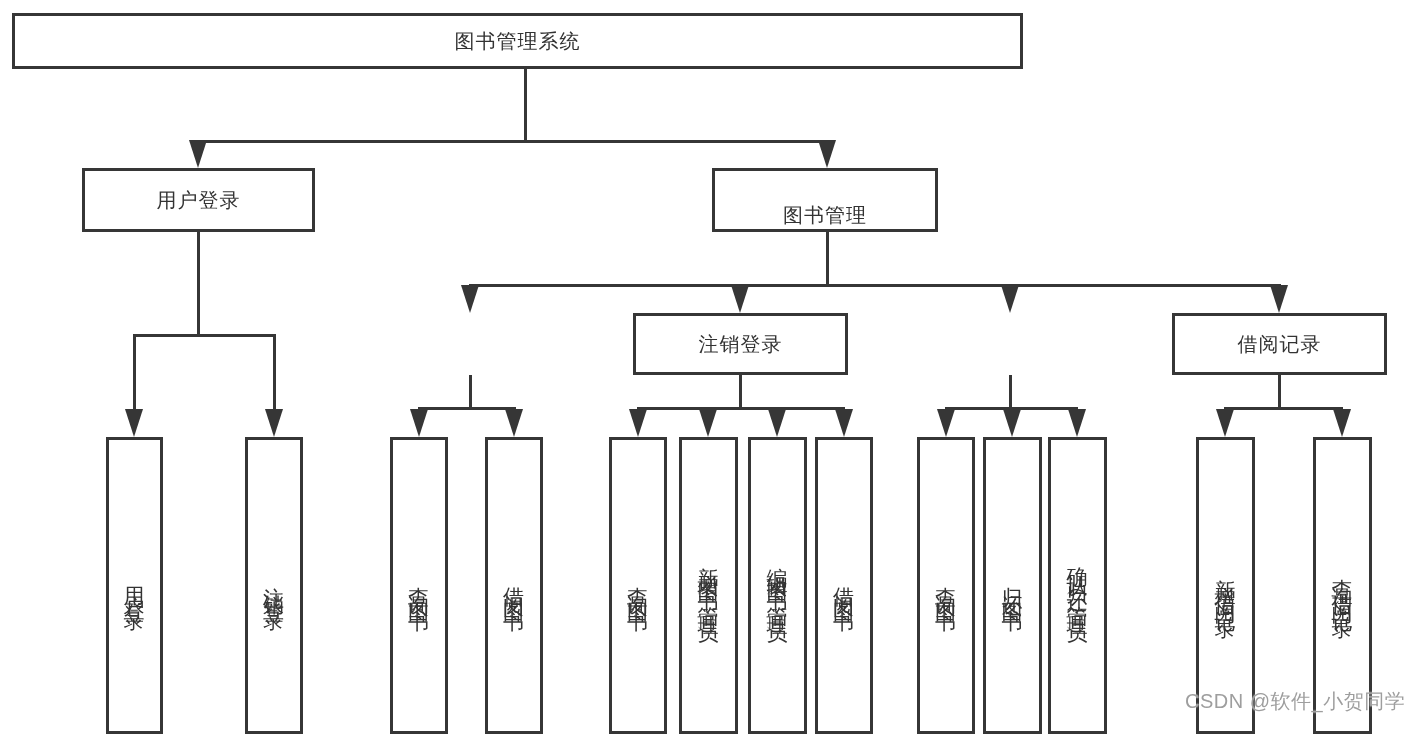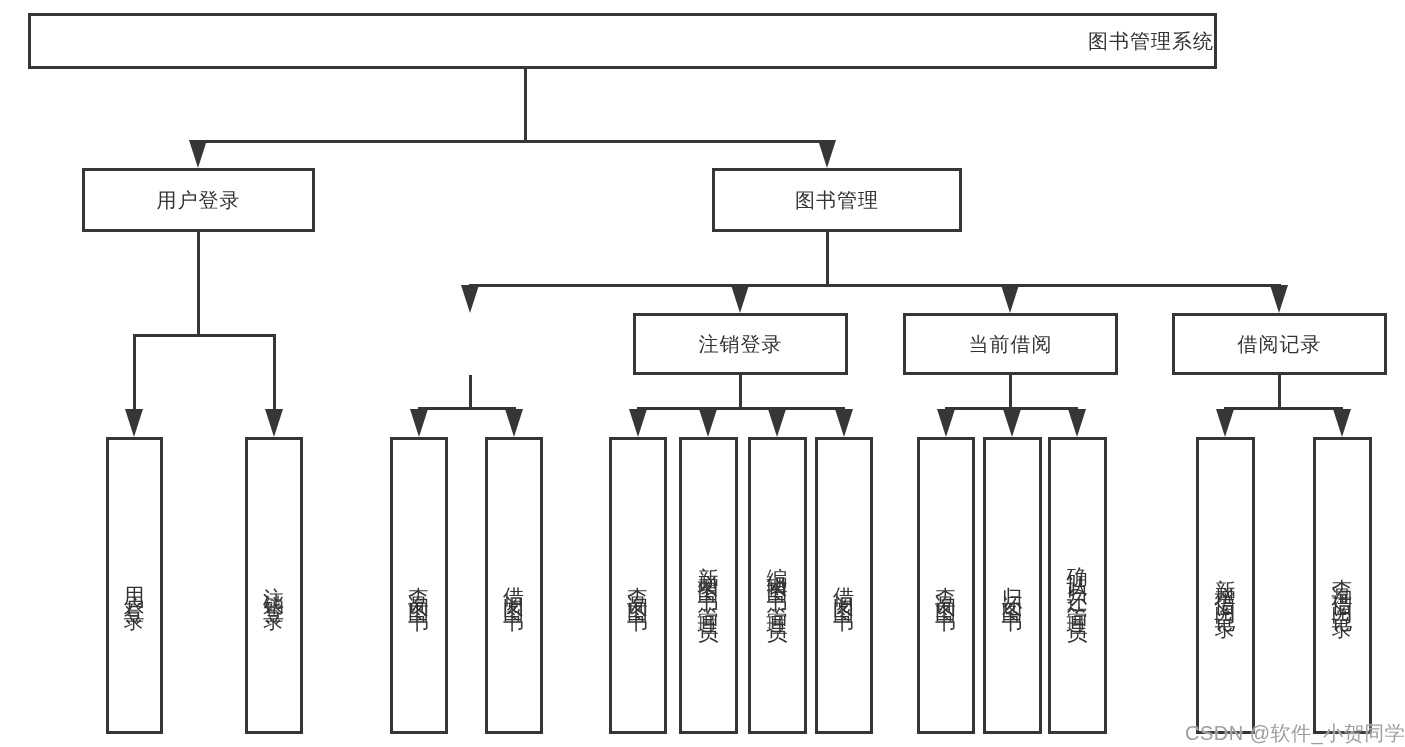--- a/index.html
+++ b/index.html
@@ -25,45 +25,45 @@
   }
   .hl,.vl{position:absolute;background:var(--line);}
   .hl{height:3px;}
   .vl{width:3px;}
   .arrow{
     position:absolute;width:0;height:0;
     border-left:9px solid transparent;border-right:9px solid transparent;
     border-top:28px solid var(--line);
   }
   .watermark{
-    position:absolute;left:1185px;top:720px;z-index:5;
+    position:absolute;left:1185px;top:688px;z-index:5;
     font-size:20px;color:var(--wm);letter-spacing:0.5px;white-space:nowrap;
     text-shadow:0 0 2px #ffffff;
   }
 </style>
 </head>
 <body>
 
 <div class="canvas">
 
-  <div class="box" style="left:28px;top:13px;width:1189px;height:56px;justify-content:flex-end;">
+  <div class="box" style="left:12px;top:13px;width:1011px;height:56px;">
     <span>图书管理系统</span>
   </div>
 
   <div>
     <div class="vl" style="left:524px;top:69px;height:74px;"></div>
     <div class="hl" style="left:197px;top:140px;width:632px;"></div>
     <div class="arrow" style="left:189px;top:140px;"></div>
     <div class="arrow" style="left:818px;top:140px;"></div>
   </div>
 
   <div class="box" style="left:82px;top:168px;width:233px;height:64px;">
     <span>用户登录</span>
   </div>
-  <div class="box" style="left:712px;top:168px;width:250px;height:64px;">
+  <div class="box" style="left:712px;top:168px;width:226px;height:64px;align-items:flex-end;">
     <span>图书管理</span>
   </div>
 
   <div>
     <div class="vl" style="left:197px;top:232px;height:105px;"></div>
     <div class="hl" style="left:133px;top:334px;width:143px;"></div>
     <div class="vl" style="left:133px;top:334px;height:78px;"></div>
     <div class="vl" style="left:273px;top:334px;height:78px;"></div>
     <div class="arrow" style="left:125px;top:409px;"></div>
     <div class="arrow" style="left:265px;top:409px;"></div>
@@ -73,23 +73,20 @@
     <div class="vl" style="left:826px;top:232px;height:55px;"></div>
     <div class="hl" style="left:469px;top:284px;width:812px;"></div>
     <div class="arrow" style="left:461px;top:285px;"></div>
     <div class="arrow" style="left:731px;top:285px;"></div>
     <div class="arrow" style="left:1001px;top:285px;"></div>
     <div class="arrow" style="left:1270px;top:285px;"></div>
   </div>
 
   <div class="box" style="left:633px;top:313px;width:215px;height:62px;">
     <span>注销登录</span>
-  </div>
-  <div class="box" style="left:903px;top:313px;width:215px;height:62px;">
-    <span>当前借阅</span>
   </div>
   <div class="box" style="left:1172px;top:313px;width:215px;height:62px;">
     <span>借阅记录</span>
   </div>
 
   <div>
     <div class="vl" style="left:469px;top:375px;height:35px;"></div>
     <div class="hl" style="left:418px;top:407px;width:98px;"></div>
     <div class="arrow" style="left:410px;top:409px;"></div>
     <div class="arrow" style="left:505px;top:409px;"></div>

